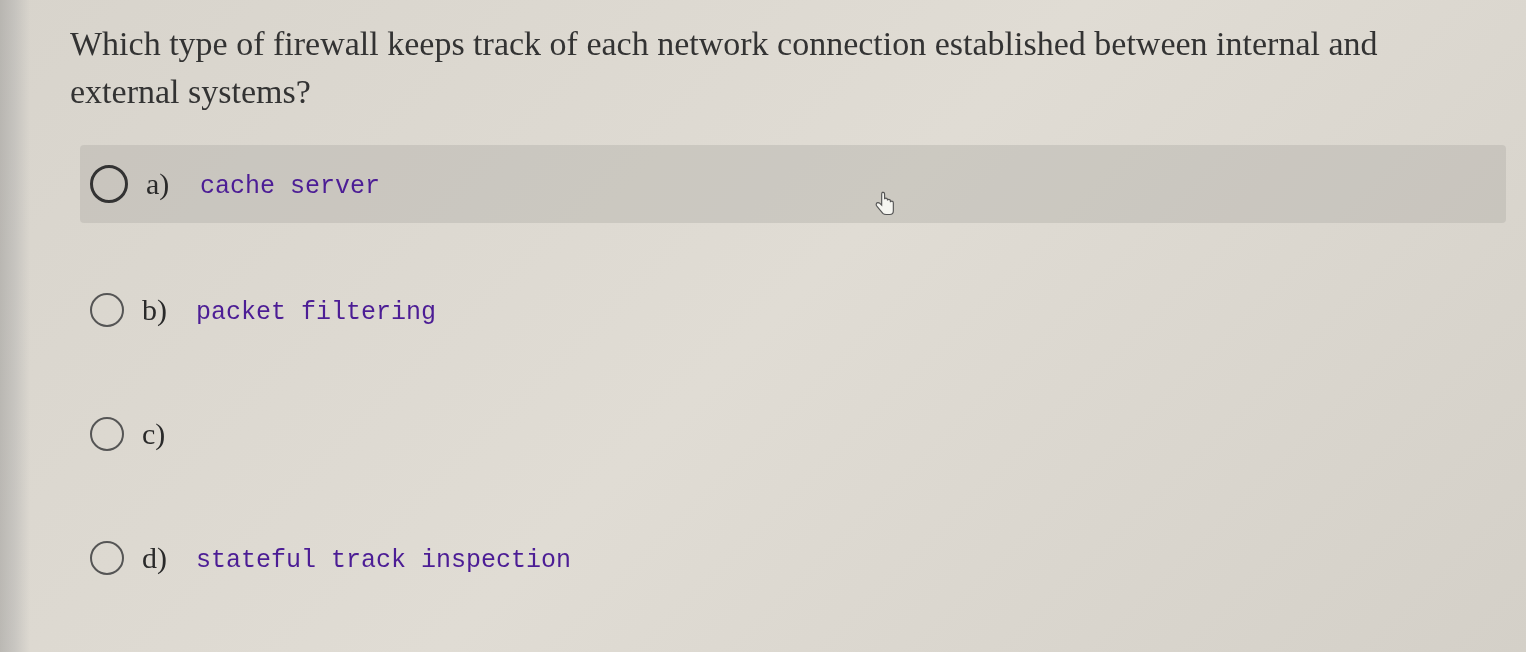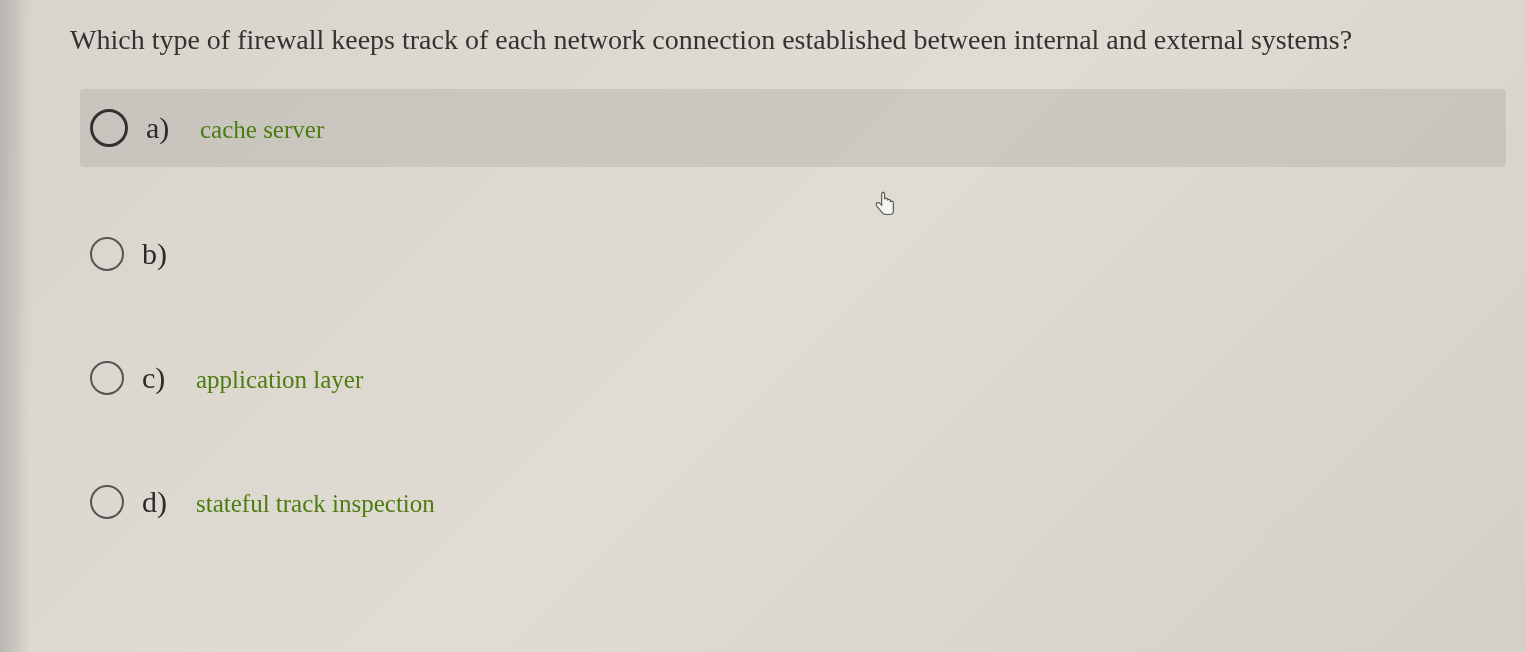--- a/index.html
+++ b/index.html
@@ -20,21 +20,21 @@
     .left-edge {
       position: absolute;
       left: 0;
       top: 0;
       width: 30px;
       height: 100%;
       background: linear-gradient(90deg, #888 0%, #aaa 50%, transparent 100%);
       opacity: 0.4;
     }
     .question {
-      font-size: 28px;
+      font-size: 34px;
       color: #333;
       margin-bottom: 30px;
       line-height: 1.4;
       padding-left: 10px;
     }
     .options {
       display: flex;
       flex-direction: column;
       gap: 50px;
       padding-left: 20px;
@@ -67,22 +67,23 @@
       height: 38px;
     }
     .option-letter {
       font-size: 30px;
       font-weight: 500;
       color: #2a2a2a;
       min-width: 36px;
     }
     .option-text {
       font-size: 25px;
-      color: #4d7c0f;
+      color: #4c1d95;
       padding-top: 4px;
+      font-family: Liberation Mono, monospace;
     }
     .cursor {
       position: absolute;
       left: 870px;
       top: 190px;
       pointer-events: none;
     }
     .cursor svg {
       width: 28px;
       height: 28px;
@@ -100,25 +101,25 @@
 
 <div class="options">
   <div class="option highlighted">
     <div class="radio"></div>
     <span class="option-letter">a)</span>
     <span class="option-text">cache server</span>
   </div>
   <div class="option">
     <div class="radio"></div>
     <span class="option-letter">b)</span>
+    <span class="option-text">packet filtering</span>
   </div>
   <div class="option">
     <div class="radio"></div>
     <span class="option-letter">c)</span>
-    <span class="option-text">application layer</span>
   </div>
   <div class="option">
     <div class="radio"></div>
     <span class="option-letter">d)</span>
     <span class="option-text">stateful track inspection</span>
   </div>
 </div>
 
 <div class="cursor">
   <svg viewBox="0 0 24 24">

